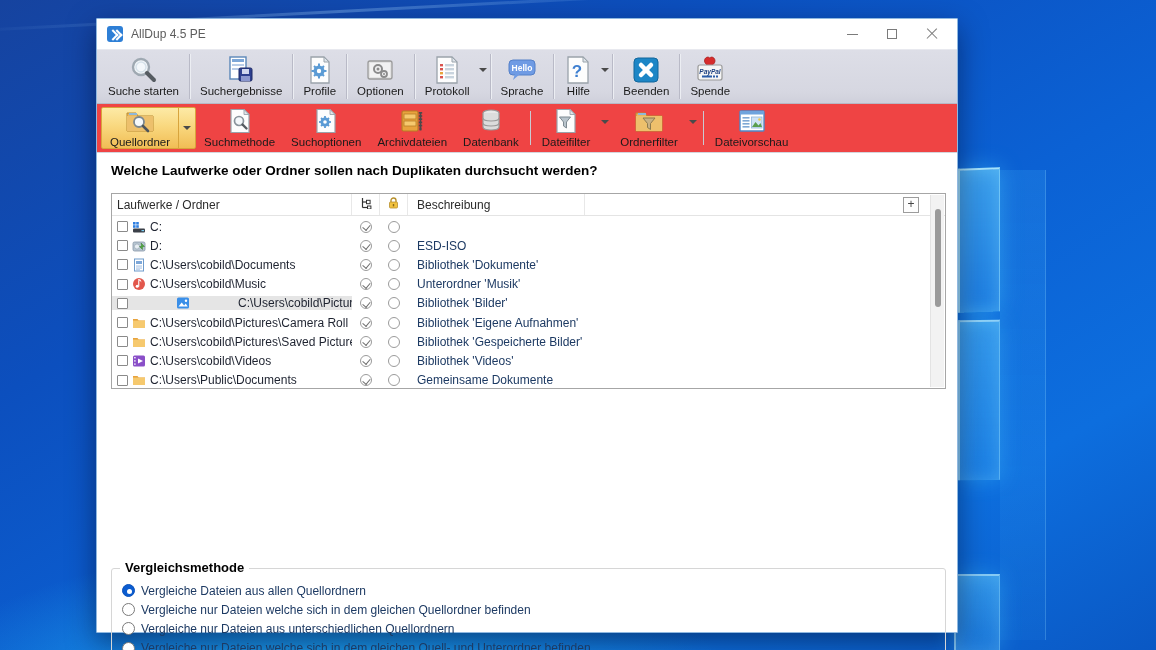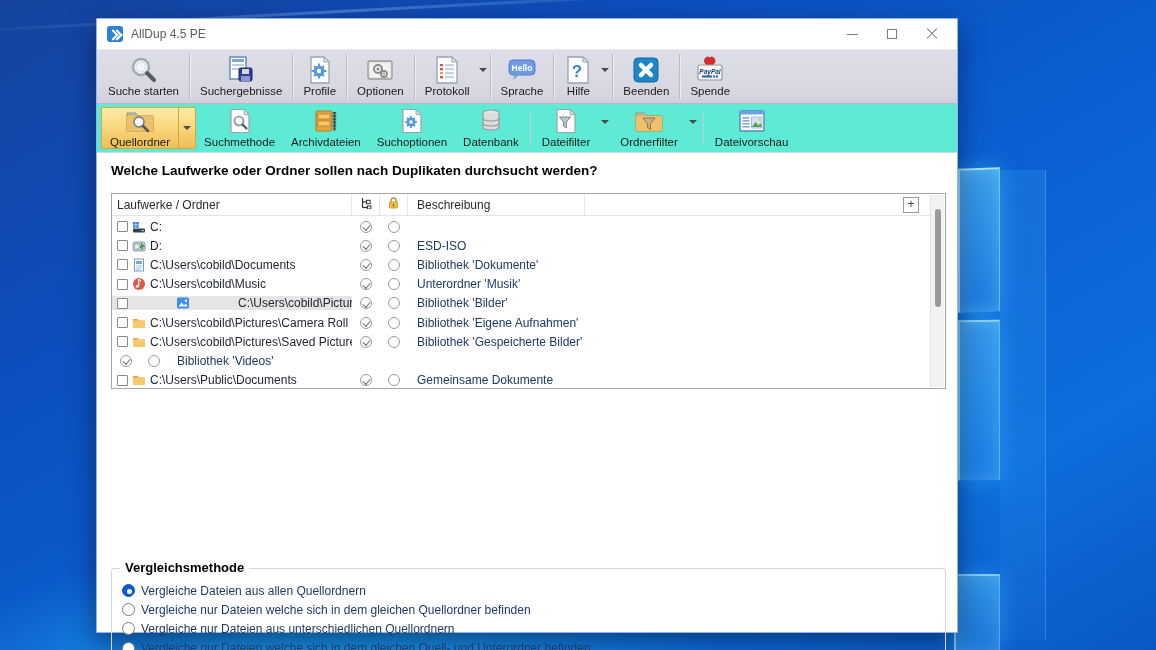--- a/index.html
+++ b/index.html
@@ -61,21 +61,21 @@
     padding:2px 9px 3px; cursor:default; position:relative; }
   .tb-item .lbl { font-size:11.5px; color:#1a1a1a; margin-top:0; white-space:nowrap; }
   .tb-ico { height:30px; display:flex; align-items:center; justify-content:center; }
   .tb-sep { width:1px; background:#b9bac7; margin:4px 1px; box-shadow:1px 0 0 #eceef3; }
   .dd-arrow { width:0; height:0; border-left:4px solid transparent; border-right:4px solid transparent;
     border-top:4px solid #4a4a4a; align-self:center; margin:0 2px 14px 0; }
   .tb-with-arrow { display:flex; align-items:stretch; }
 
   
   .toolbar-search { height:49px; flex:0 0 auto; display:flex; align-items:stretch;
-    background:#5eead4; border-bottom:1px solid #d4d5dc; padding:2px 4px; }
+    background:#ef4444; border-bottom:1px solid #d4d5dc; padding:2px 4px; }
   .ts-item { display:flex; flex-direction:column; align-items:center; justify-content:center;
     padding:2px 8px 3px; position:relative; cursor:default; }
   .ts-item .lbl { font-size:11.5px; color:#1a1a1a; margin-top:2px; white-space:nowrap; }
   .ts-ico { height:26px; display:flex; align-items:center; justify-content:center; }
   .ts-sep { width:1px; background:#c9cad2; margin:5px 3px; }
   .ts-active-wrap { display:flex; align-items:stretch; border:1px solid #d8a43c; border-radius:2px;
     background:linear-gradient(180deg,#fdeaa6 0%,#f9d87f 45%,#f1bd55 100%); margin:1px 0; }
   .ts-active-wrap .ts-item { border-right:1px solid #d8a43c; }
   .ts-dd { display:flex; align-items:center; padding:0 4px; }
   .ts-dd .dd-arrow { margin:0; }
@@ -328,20 +328,37 @@
               <path d="M3 1.5 h13 l5 5 v18 h-18 z" fill="#fdfdfd" stroke="#9aa3ab" stroke-width="1.2"></path>
               <path d="M16 1.5 l5 5 h-5 z" fill="#dfe5ea" stroke="#9aa3ab" stroke-width=".9"></path>
               <circle cx="11" cy="13" r="4.5" fill="#f4f8fb" stroke="#8a949c" stroke-width="1.7"></circle>
               <line x1="14.5" y1="16.5" x2="18.5" y2="20.5" stroke="#555b61" stroke-width="2.4" stroke-linecap="round"></line>
             </svg>
         </div>
         <div class="lbl">Suchmethode</div>
       </div>
       <div class="ts-item">
         <div class="ts-ico">
+          <svg width="24" height="26" viewBox="0 0 24 26">
+              <path d="M3 1.5 h13 l5 5 v18 h-18 z" fill="#fdfdfd" stroke="#9aa3ab" stroke-width="1.2"></path>
+              <path d="M16 1.5 l5 5 h-5 z" fill="#dfe5ea" stroke="#9aa3ab" stroke-width=".9"></path>
+              <circle cx="11" cy="14" r="4.5" fill="#5b9bd5"></circle>
+              <g stroke="#5b9bd5" stroke-width="1.8">
+                <line x1="11" y1="8" x2="11" y2="20"></line>
+                <line x1="5" y1="14" x2="17" y2="14"></line>
+                <line x1="7" y1="10" x2="15" y2="18"></line>
+                <line x1="15" y1="10" x2="7" y2="18"></line>
+              </g>
+              <circle cx="11" cy="14" r="1.8" fill="#fff"></circle>
+            </svg>
+        </div>
+        <div class="lbl">Suchoptionen</div>
+      </div>
+      <div class="ts-item">
+        <div class="ts-ico">
           <svg width="28" height="26" viewBox="0 0 28 26">
               <rect x="4" y="3" width="16" height="20" rx="1.5" fill="#e8a33d" stroke="#b87d26" stroke-width="1.2"></rect>
               <rect x="6" y="6" width="12" height="5" fill="#f6c96e" stroke="#b87d26" stroke-width=".8"></rect>
               <rect x="6" y="13" width="12" height="5" fill="#f6c96e" stroke="#b87d26" stroke-width=".8"></rect>
               <g stroke="#4a4a4a" stroke-width="1.6">
                 <line x1="22.5" y1="4" x2="22.5" y2="22"></line>
               </g>
               <g fill="#4a4a4a">
                 <rect x="20.8" y="4" width="3.4" height="1.6"></rect>
                 <rect x="20.8" y="7.2" width="3.4" height="1.6"></rect>
@@ -349,37 +366,20 @@
                 <rect x="20.8" y="13.6" width="3.4" height="1.6"></rect>
                 <rect x="20.8" y="16.8" width="3.4" height="1.6"></rect>
                 <rect x="21.5" y="19.5" width="2" height="3" rx=".5"></rect>
               </g>
             </svg>
         </div>
         <div class="lbl">Archivdateien</div>
       </div>
       <div class="ts-item">
         <div class="ts-ico">
-          <svg width="24" height="26" viewBox="0 0 24 26">
-              <path d="M3 1.5 h13 l5 5 v18 h-18 z" fill="#fdfdfd" stroke="#9aa3ab" stroke-width="1.2"></path>
-              <path d="M16 1.5 l5 5 h-5 z" fill="#dfe5ea" stroke="#9aa3ab" stroke-width=".9"></path>
-              <circle cx="11" cy="14" r="4.5" fill="#5b9bd5"></circle>
-              <g stroke="#5b9bd5" stroke-width="1.8">
-                <line x1="11" y1="8" x2="11" y2="20"></line>
-                <line x1="5" y1="14" x2="17" y2="14"></line>
-                <line x1="7" y1="10" x2="15" y2="18"></line>
-                <line x1="15" y1="10" x2="7" y2="18"></line>
-              </g>
-              <circle cx="11" cy="14" r="1.8" fill="#fff"></circle>
-            </svg>
-        </div>
-        <div class="lbl">Suchoptionen</div>
-      </div>
-      <div class="ts-item">
-        <div class="ts-ico">
           <svg width="26" height="26" viewBox="0 0 26 26">
               <ellipse cx="13" cy="5" rx="8" ry="3" fill="#e8e8e8" stroke="#9a9a9a" stroke-width="1.2"></ellipse>
               <path d="M5 5 v14 c0 1.7 3.6 3 8 3 s8 -1.3 8 -3 V5" fill="#dcdcdc" stroke="#9a9a9a" stroke-width="1.2"></path>
               <path d="M5 10 c0 1.7 3.6 3 8 3 s8 -1.3 8 -3" fill="none" stroke="#9a9a9a" stroke-width="1.1"></path>
               <path d="M5 15 c0 1.7 3.6 3 8 3 s8 -1.3 8 -3" fill="none" stroke="#9a9a9a" stroke-width="1.1"></path>
             </svg>
         </div>
         <div class="lbl">Datenbank</div>
       </div>
       <div class="ts-sep"></div>
@@ -619,20 +619,35 @@
             <div class="ft-cell-recurse">
                 <span class="circle checked"></span>
               </div>
             <div class="ft-cell-lock">
                 <span class="circle"></span>
               </div>
             <div class="ft-cell-desc">Bibliothek 'Gespeicherte Bilder'</div>
           </div>
 
           <div class="ft-row">
+            <div class="ft-cell-path">
+                <span class="cb"></span>
+                <span class="row-ico">
+                  <svg width="14" height="14" viewBox="0 0 14 14">
+                    <rect x="1" y="1.5" width="12" height="11" rx="1.5" fill="#8a4fc8"></rect>
+                    <g fill="#fff">
+                      <rect x="2.2" y="3" width="1.4" height="1.4"></rect>
+                      <rect x="2.2" y="6.2" width="1.4" height="1.4"></rect>
+                      <rect x="2.2" y="9.4" width="1.4" height="1.4"></rect>
+                    </g>
+                    <path d="M6 4.5 l5 2.5 l-5 2.5 z" fill="#fff"></path>
+                  </svg>
+                </span>
+                <span>C:\Users\cobild\Videos</span>
+              </div>
             <div class="ft-cell-recurse">
                 <span class="circle checked"></span>
               </div>
             <div class="ft-cell-lock">
                 <span class="circle"></span>
               </div>
             <div class="ft-cell-desc">Bibliothek 'Videos'</div>
           </div>
 
           <div class="ft-row">

